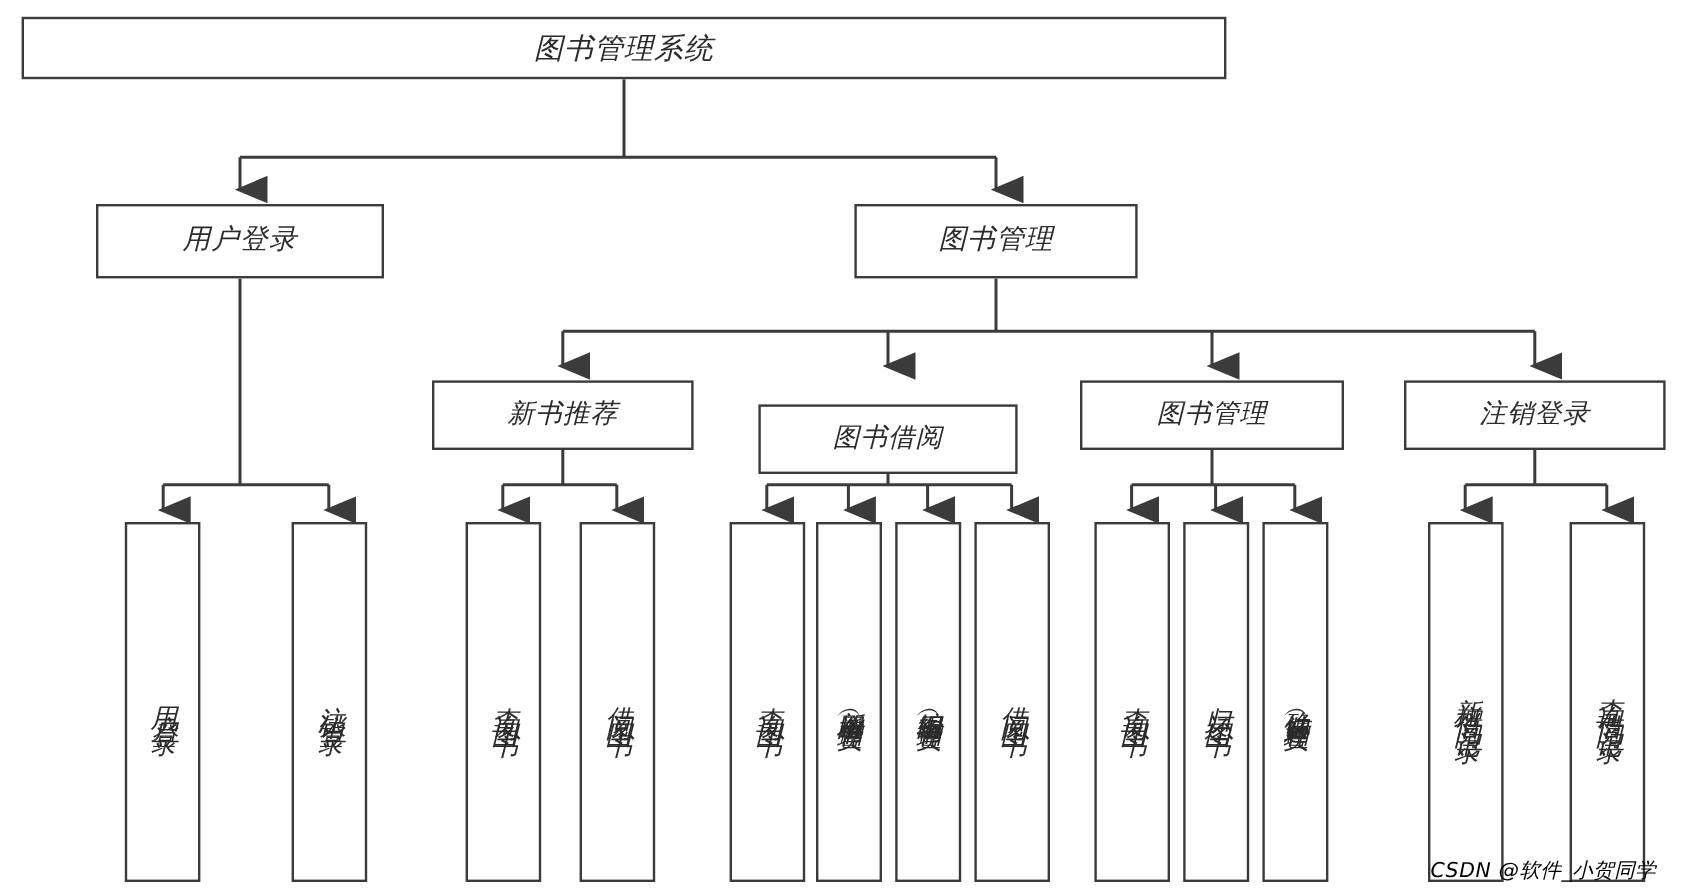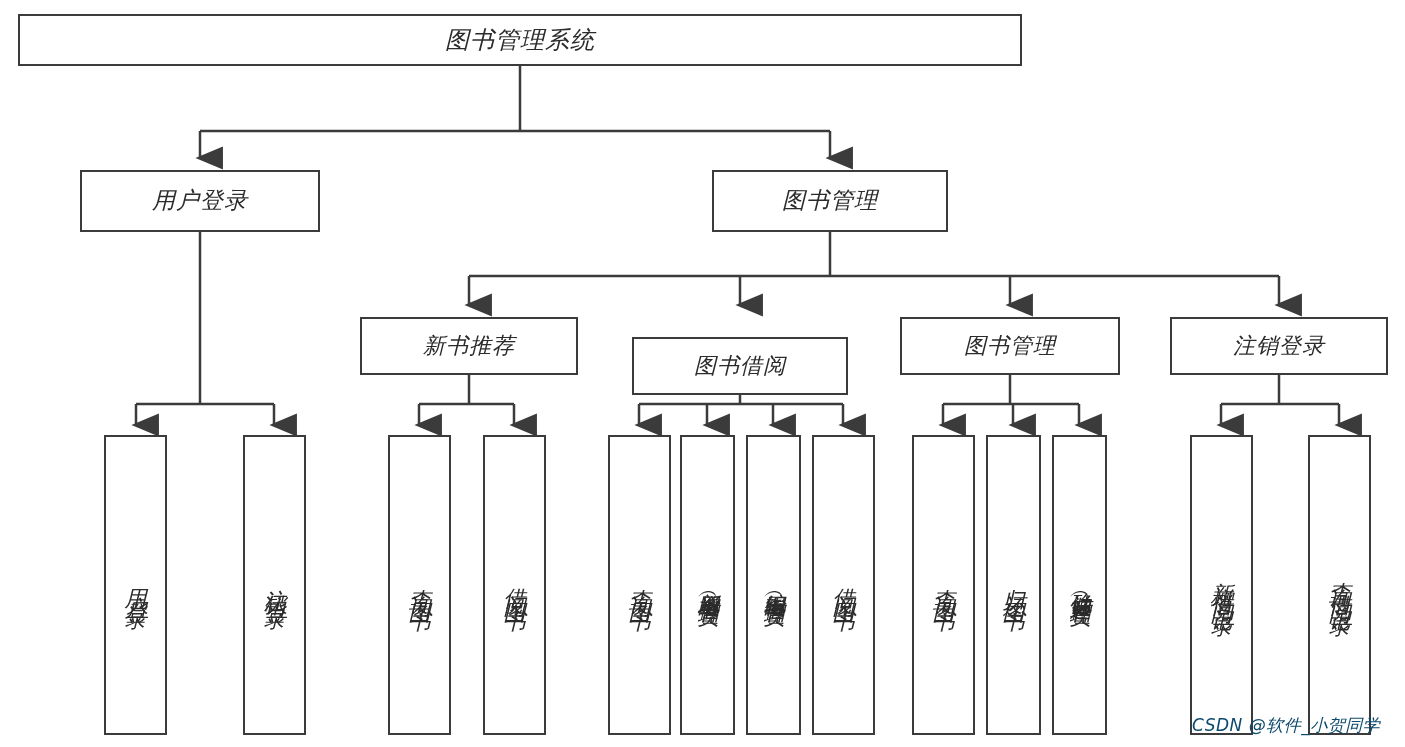--- a/index.html
+++ b/index.html
@@ -63,21 +63,21 @@
     writing-mode: vertical-rl;
     text-orientation: upright;
     display: block;
     max-height: 100%;
   }
   .watermark {
     position: absolute;
     left: 1192px;
     top: 714px;
     font-size: 17px;
-    color: #0c4a6e;
+    color: #000000;
     letter-spacing: 0.5px;
     white-space: nowrap;
     font-family: "DejaVu Sans", "Liberation Sans", sans-serif;
   }
 </style>
 </head>
 <body>
 
 <div id="canvas">
 

